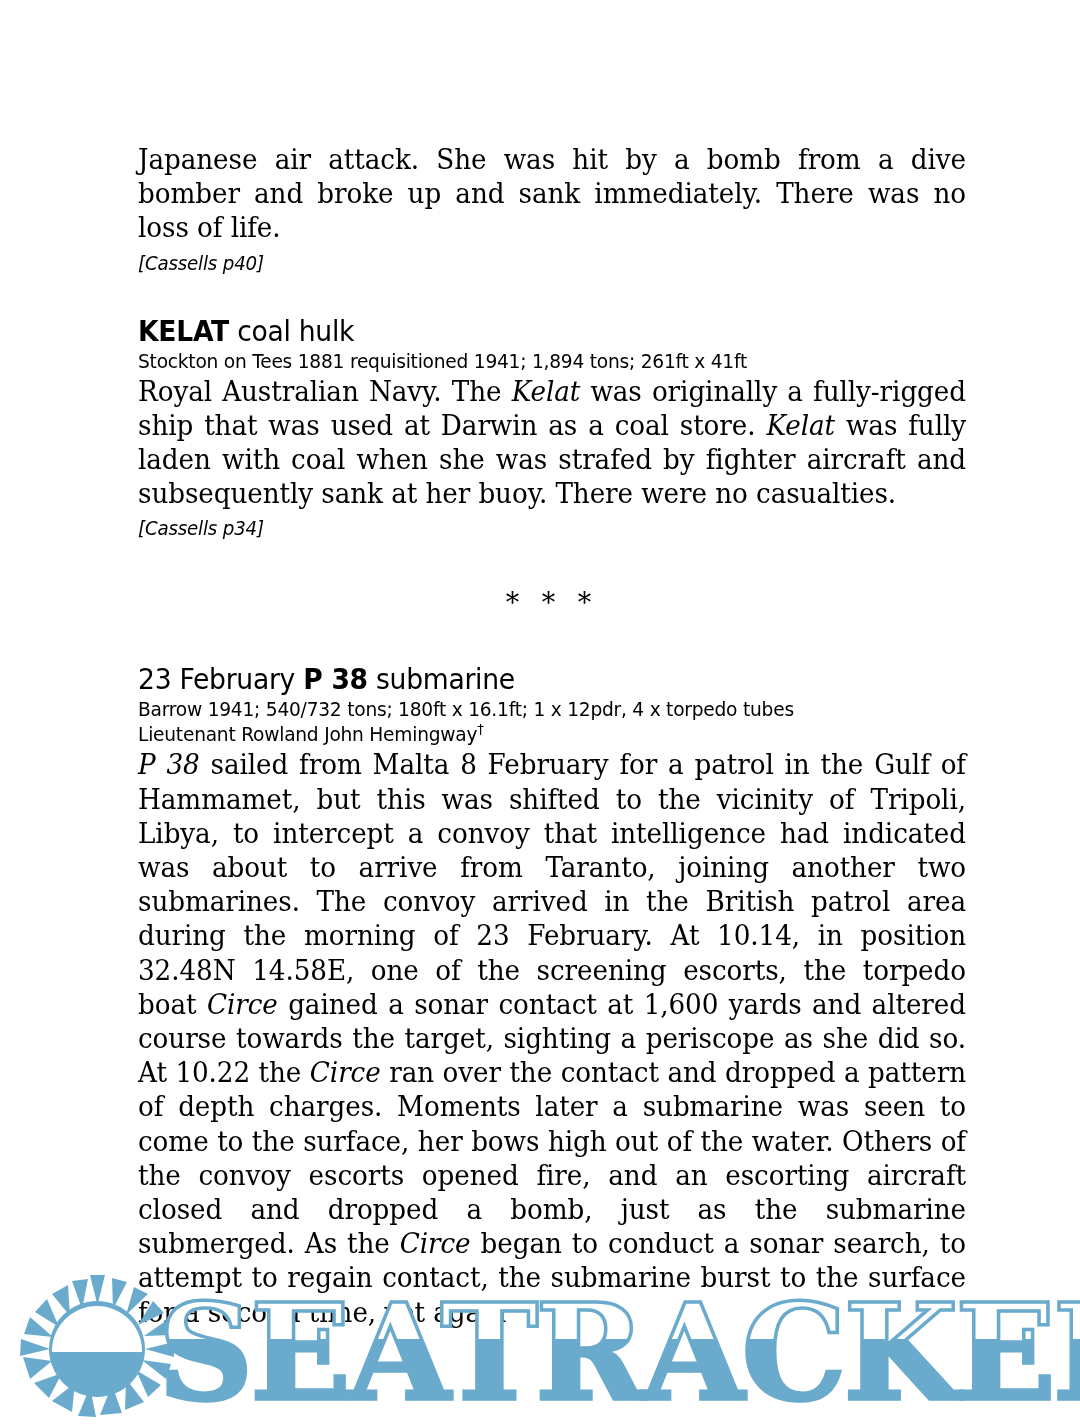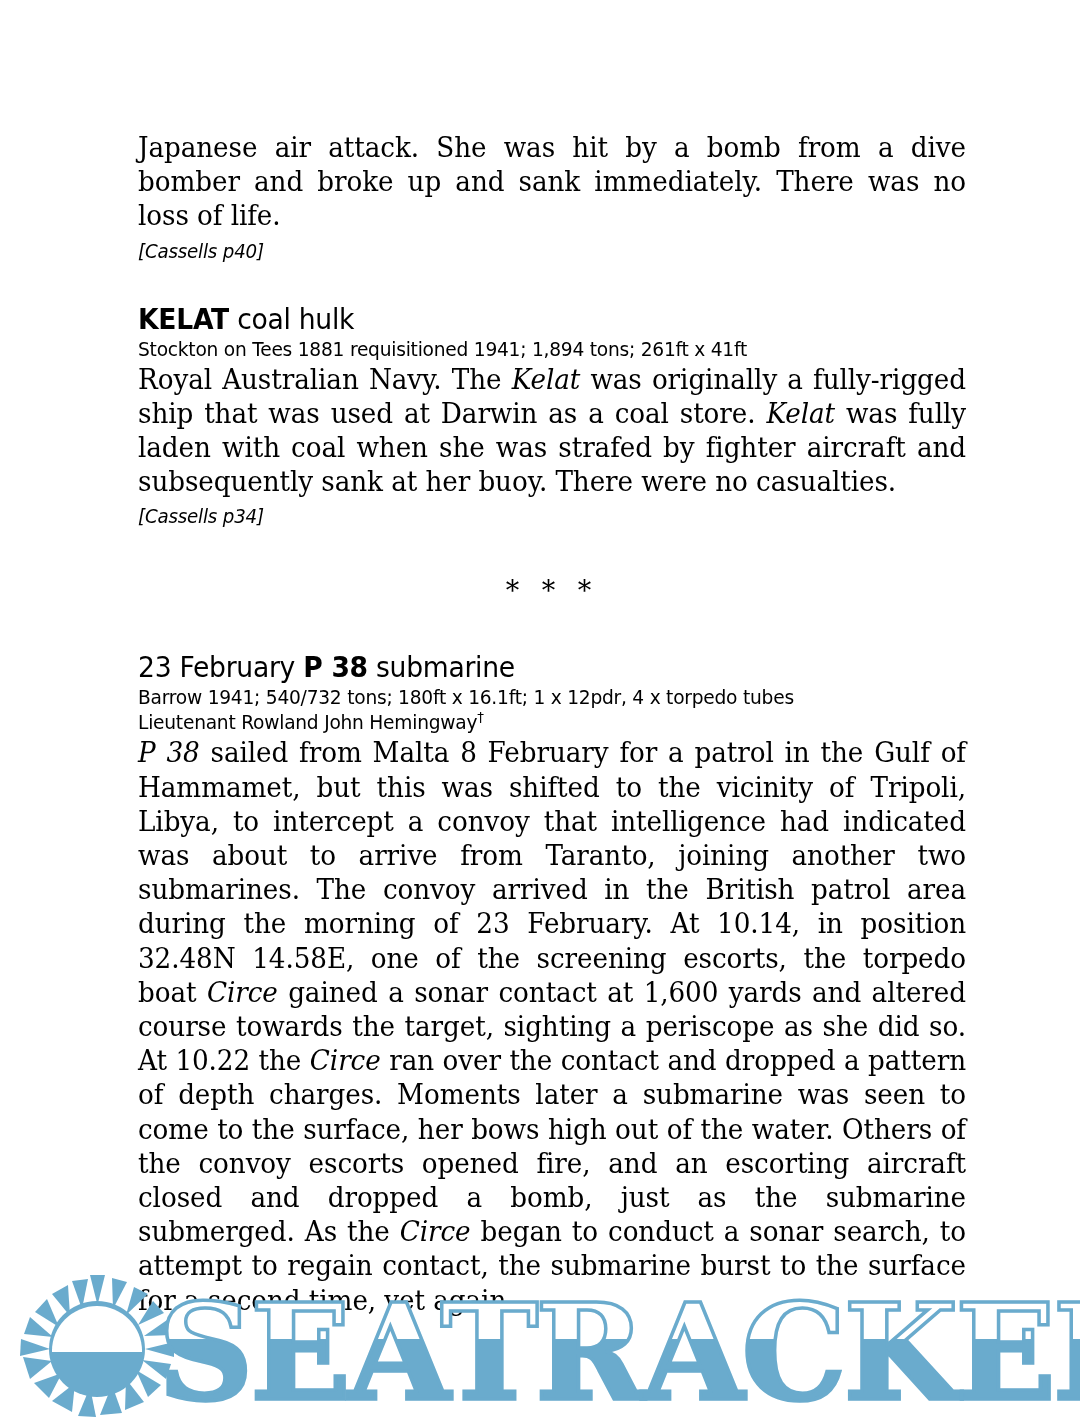--- a/index.html
+++ b/index.html
@@ -15,21 +15,21 @@
     overflow: hidden;
     font-family: "DejaVu Serif", "Liberation Serif", serif;
     color: #000000;
     -webkit-font-smoothing: antialiased;
   }
 
   
   .page {
     position: absolute;
     left: 138px;
-    top: 0;
+    top: 12px;
     width: 828px;
     height: 1052px;
   }
 
   
   .body-text {
     font-family: "DejaVu Serif", "Liberation Serif", serif;
     font-size: 27.5px;
     line-height: 34.2px;
     text-align: justify;

